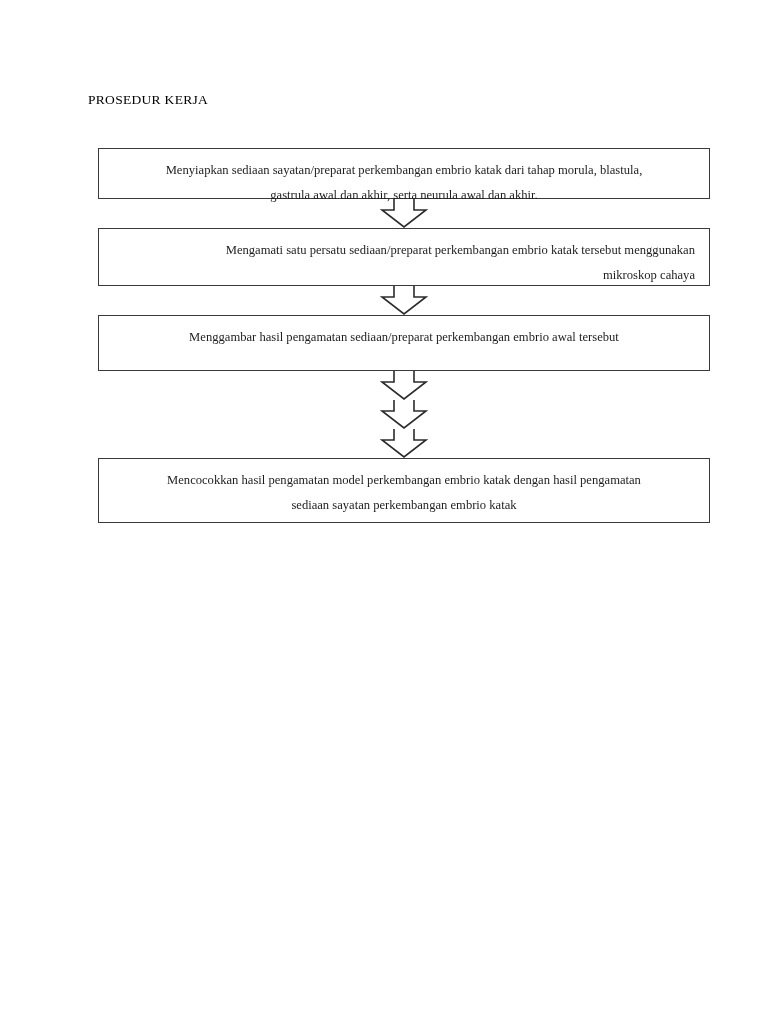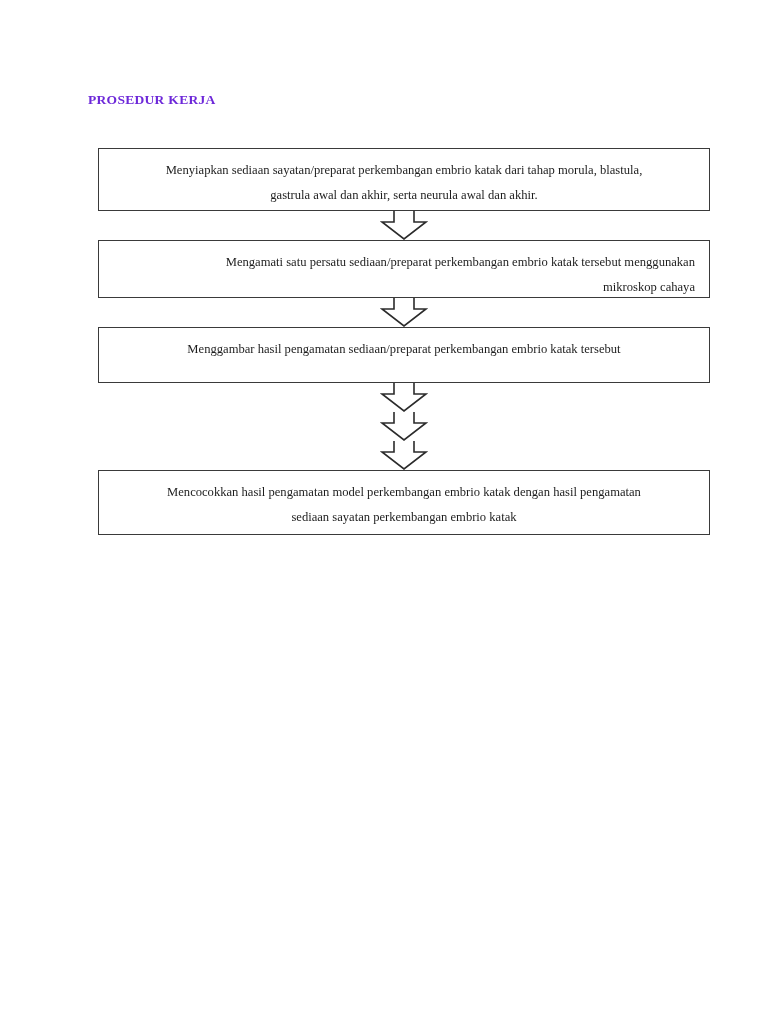--- a/index.html
+++ b/index.html
@@ -23,23 +23,22 @@
     height: 1024px;
     background: #ffffff;
   }
 
   .page-title {
     position: absolute;
     left: 88px;
     top: 92px;
     font-size: 13.5px;
     letter-spacing: 0.3px;
-    color: #6d28d9;
+    color: #000000;
     white-space: nowrap;
-    font-weight: bold;
   }
 
   .flow {
     position: absolute;
     left: 98px;
     top: 148px;
     width: 612px;
   }
 
   .flow-box {
@@ -54,21 +53,21 @@
     text-align: center;
     color: #1d1d1d;
   }
 
   .flow-box .box-text {
     display: block;
     white-space: pre-line;
   }
 
   
-  .h-two  { height: 63px; }
+  .h-two  { height: 51px; }
   .h-one  { height: 58px; text-align: right; }
   .h-two-b { height: 56px; }
   .h-one-b { height: 57px; }
   .h-last { height: 65px; }
 
   .connector {
     position: relative;
     width: 612px;
     height: 29px;
     display: block;
@@ -106,21 +105,21 @@
 mikroskop cahaya</span>
     </div>
 
     <div class="connector">
       <svg width="48" height="29" viewBox="0 0 48 29">
         <path d="M14 0 L14 11 L2 11 L24 28 L46 11 L34 11 L34 0" fill="#ffffff" stroke="#2b2b2b" stroke-width="1.6" stroke-linejoin="miter"></path>
       </svg>
     </div>
 
     <div class="flow-box h-two-b">
-      <span class="box-text">Menggambar hasil pengamatan sediaan/preparat perkembangan embrio katak tersebut</span>
+      <span class="box-text">Menggambar hasil pengamatan sediaan/preparat perkembangan embrio awal tersebut</span>
     </div>
 
     <div class="connector">
       <svg width="48" height="29" viewBox="0 0 48 29">
         <path d="M14 0 L14 11 L2 11 L24 28 L46 11 L34 11 L34 0" fill="#ffffff" stroke="#2b2b2b" stroke-width="1.6" stroke-linejoin="miter"></path>
       </svg>
     </div>
 
 
     <div class="connector">

